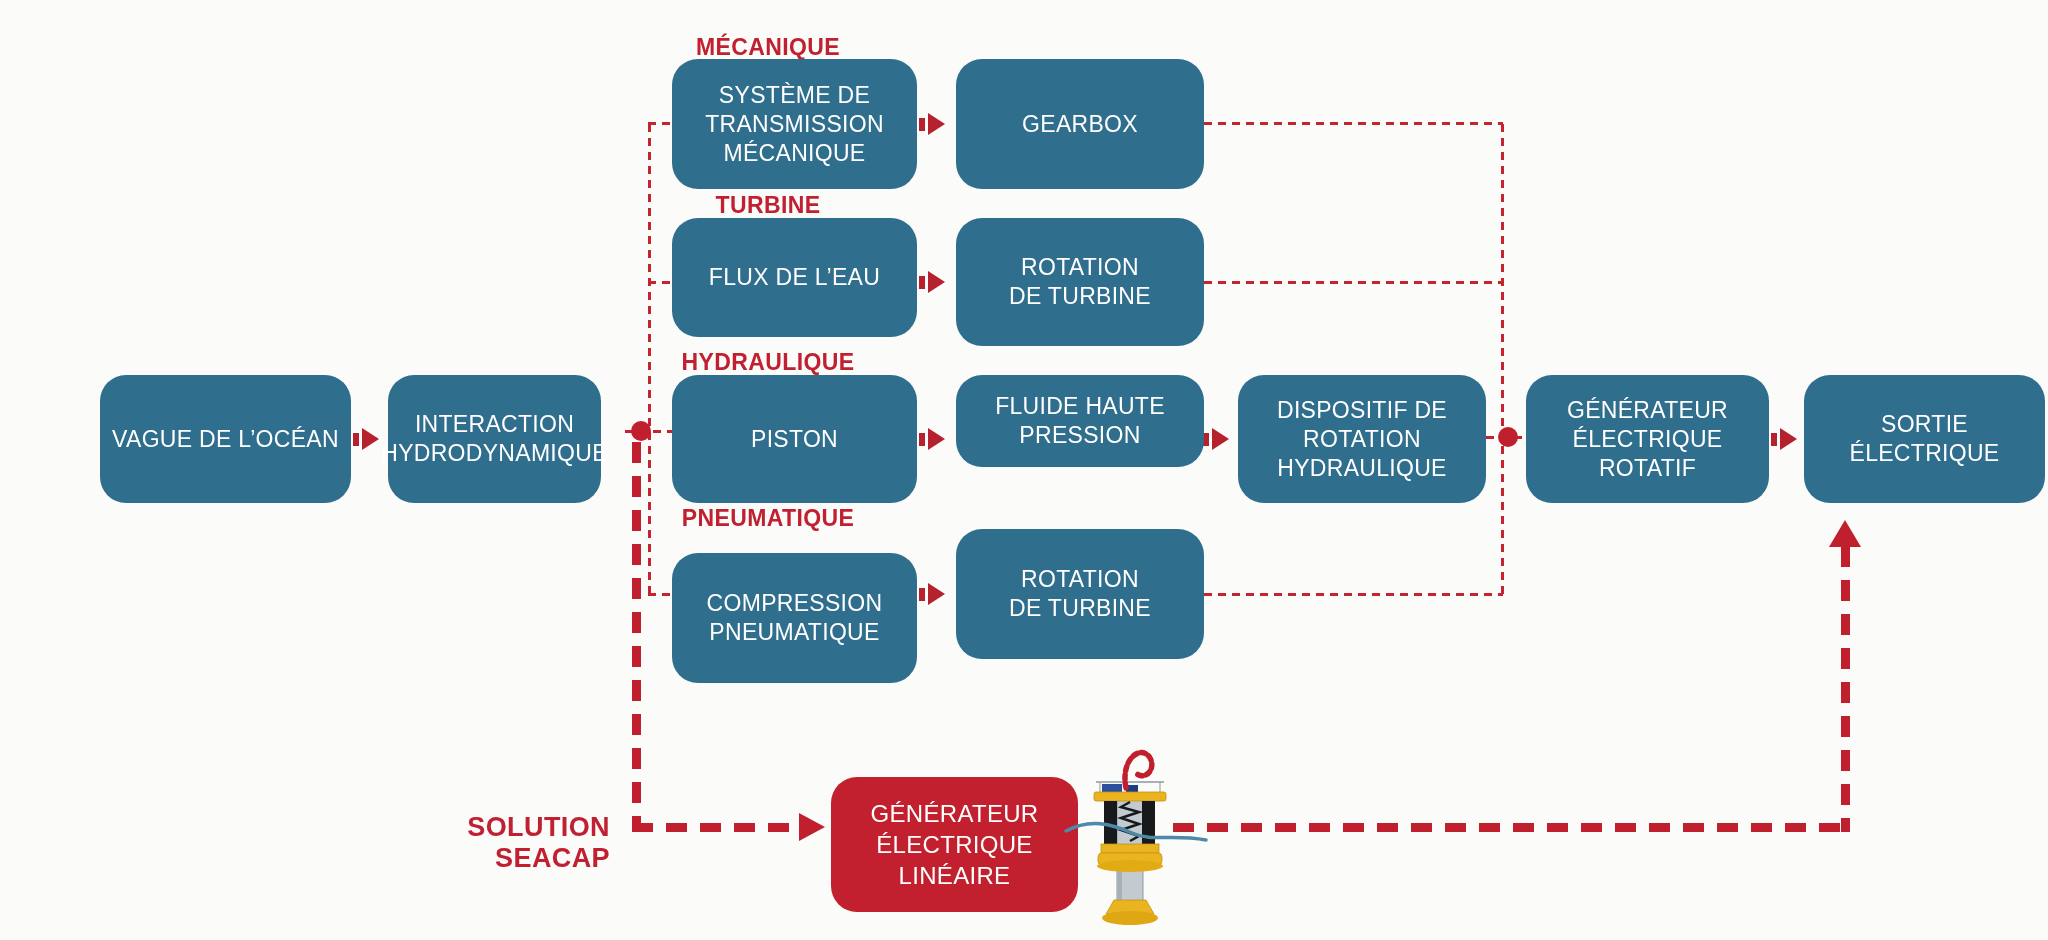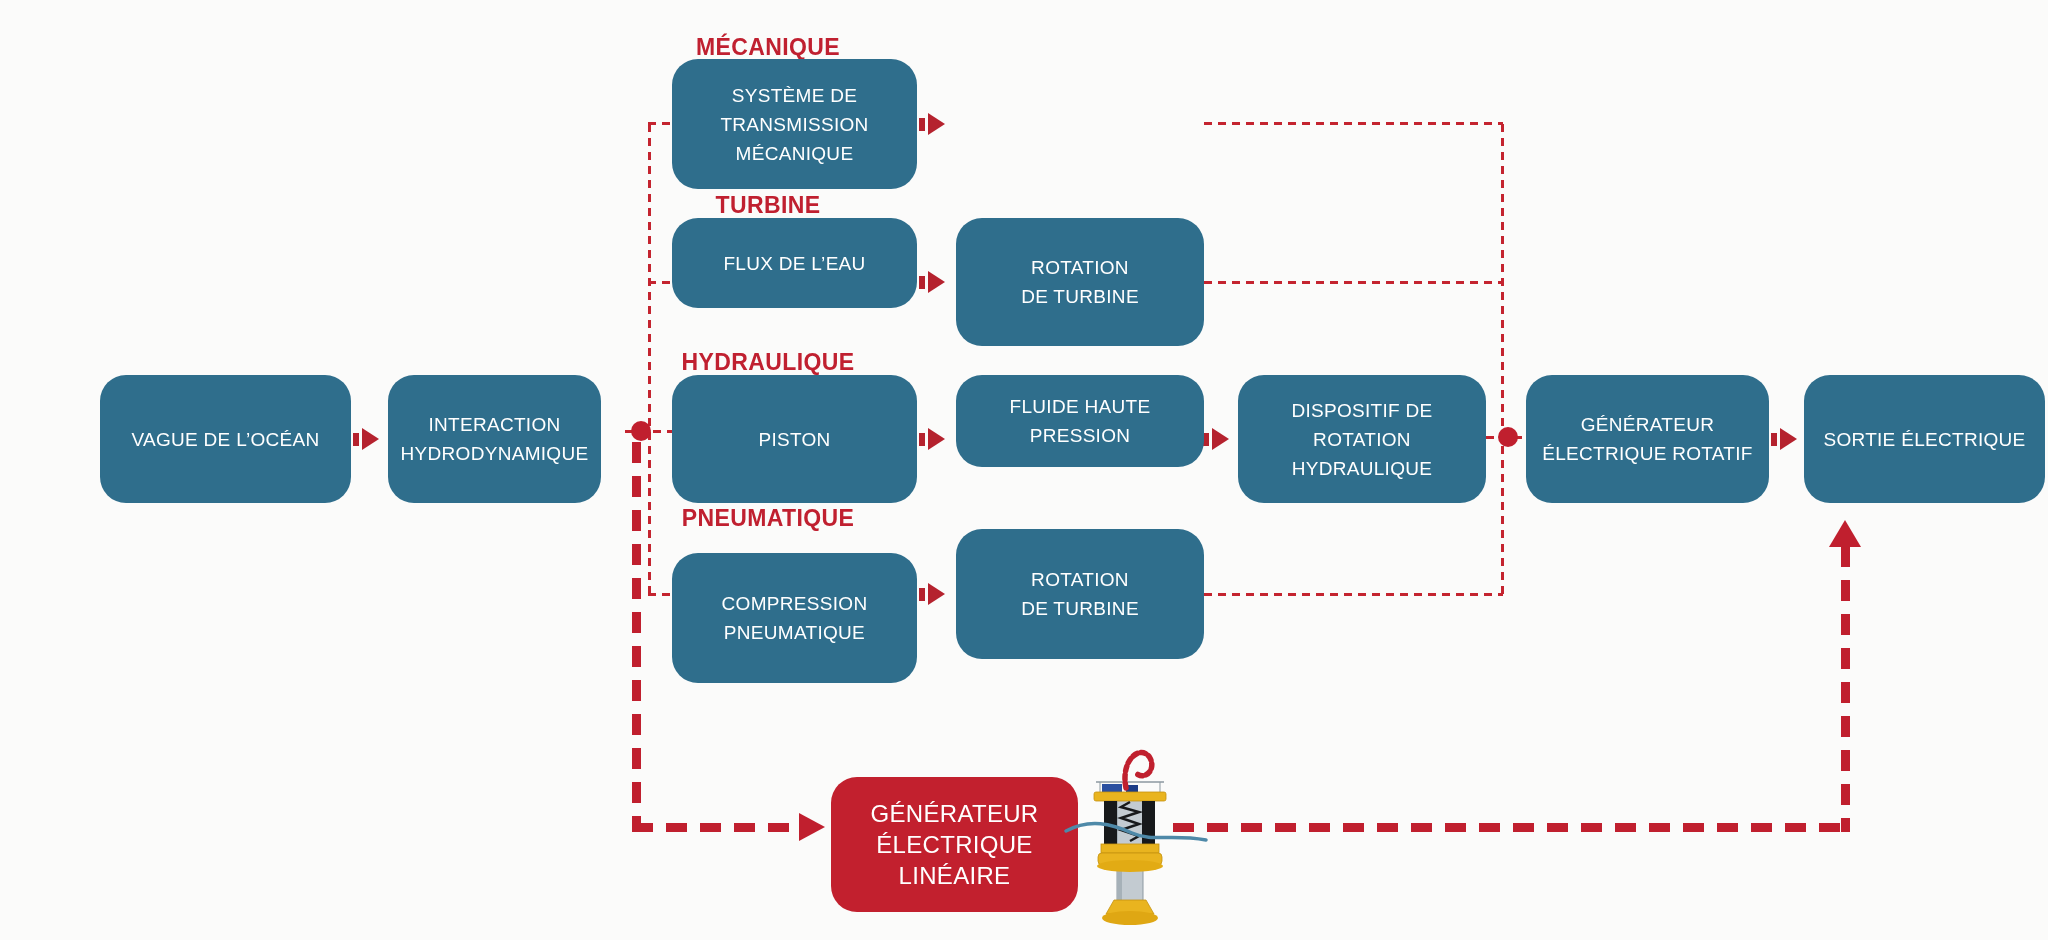--- a/index.html
+++ b/index.html
@@ -9,21 +9,21 @@
     font-family:"Liberation Sans", sans-serif;
     margin-left:48px;
   }
   
   .node{
     position:absolute;display:flex;align-items:center;justify-content:center;
     background:#2F6E8C;border-radius:26px;color:#fff;
     text-align:center;white-space:pre-line;
   }
   .node .node-text{
-    font-size:19px;line-height:29px;letter-spacing:.3px;font-weight:400;
+    font-size:23px;line-height:29px;letter-spacing:.3px;font-weight:400;
   }
   .node.red{background:#C2202E;}
   .node.red .node-text{font-size:24px;line-height:31px;}
   
   .branch-label{
     position:absolute;width:240px;text-align:center;color:#C02030;
     font-size:23px;font-weight:700;letter-spacing:.4px;
   }
   .solution-label{
     position:absolute;left:298px;top:812px;width:264px;text-align:right;
@@ -56,20 +56,21 @@
 </style>
 </head>
 <body>
 
 <div class="canvas">
 
   <div class="branch-label" style="left:600px;top:34px">MÉCANIQUE</div>
   <div class="branch-label" style="left:600px;top:192px">TURBINE</div>
   <div class="branch-label" style="left:600px;top:349px">HYDRAULIQUE</div>
   <div class="branch-label" style="left:600px;top:505px">PNEUMATIQUE</div>
+  <div class="solution-label">SOLUTION SEACAP</div>
 
   <div class="tdv" style="left:600px;top:124px;height:470px"></div>
   <div class="tdh" style="left:600px;top:122px;width:26px"></div>
   <div class="tdh" style="left:600px;top:281px;width:26px"></div>
   <div class="tdh" style="left:577px;top:430px;width:49px"></div>
   <div class="tdh" style="left:600px;top:593px;width:26px"></div>
   <div class="junction-dot" style="left:583px;top:421px"></div>
 
   <div class="tdh" style="left:1156px;top:122px;width:299px"></div>
   <div class="tdh" style="left:1156px;top:281px;width:299px"></div>
@@ -114,22 +115,23 @@
       <span class="head"></span>
     </div>
 
   <div class="node" style="left:52px;top:375px;width:251px;height:128px"><span class="node-text">VAGUE DE L’OCÉAN</span></div>
   <div class="node" style="left:340px;top:375px;width:213px;height:128px"><span class="node-text">INTERACTION
 HYDRODYNAMIQUE</span></div>
 
   <div class="node" style="left:624px;top:59px;width:245px;height:130px"><span class="node-text">SYSTÈME DE
 TRANSMISSION
 MÉCANIQUE</span></div>
+  <div class="node" style="left:908px;top:59px;width:248px;height:130px"><span class="node-text">GEARBOX</span></div>
 
-  <div class="node" style="left:624px;top:218px;width:245px;height:90px"><span class="node-text">FLUX DE L’EAU</span></div>
+  <div class="node" style="left:624px;top:218px;width:245px;height:119px"><span class="node-text">FLUX DE L’EAU</span></div>
   <div class="node" style="left:908px;top:218px;width:248px;height:128px"><span class="node-text">ROTATION
 DE TURBINE</span></div>
 
   <div class="node" style="left:624px;top:375px;width:245px;height:128px"><span class="node-text">PISTON</span></div>
   <div class="node" style="left:908px;top:375px;width:248px;height:92px"><span class="node-text">FLUIDE HAUTE
 PRESSION</span></div>
   <div class="node" style="left:1190px;top:375px;width:248px;height:128px"><span class="node-text">DISPOSITIF DE
 ROTATION
 HYDRAULIQUE</span></div>
   <div class="node" style="left:1478px;top:375px;width:243px;height:128px"><span class="node-text">GÉNÉRATEUR

